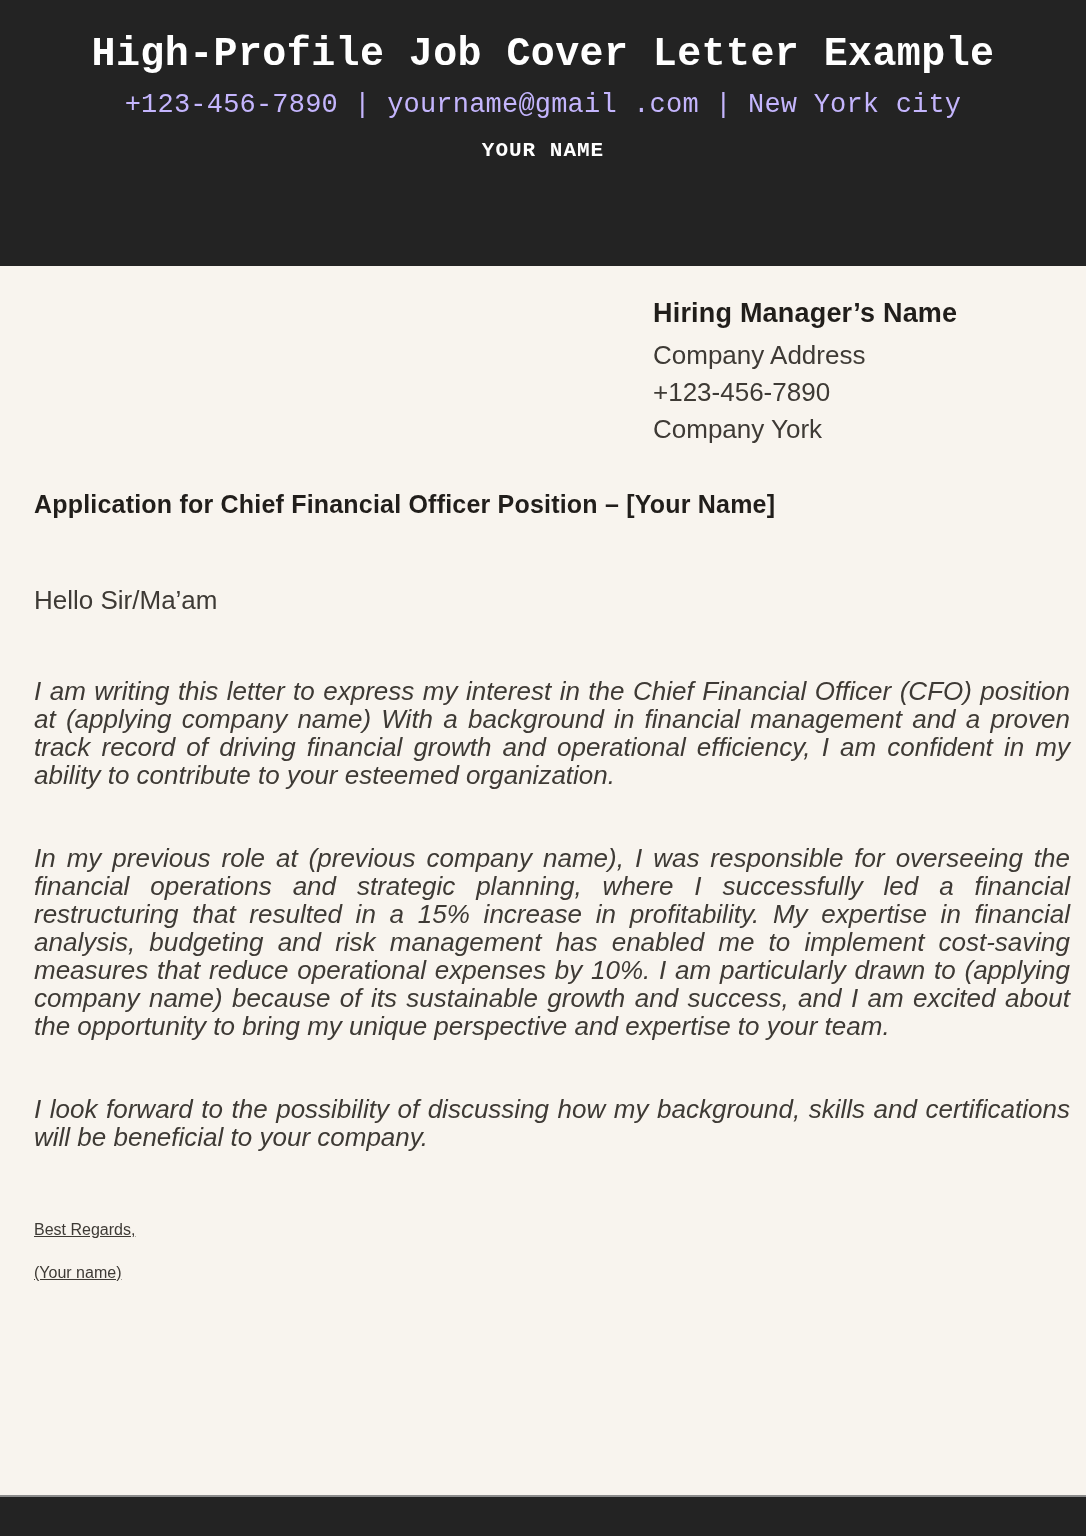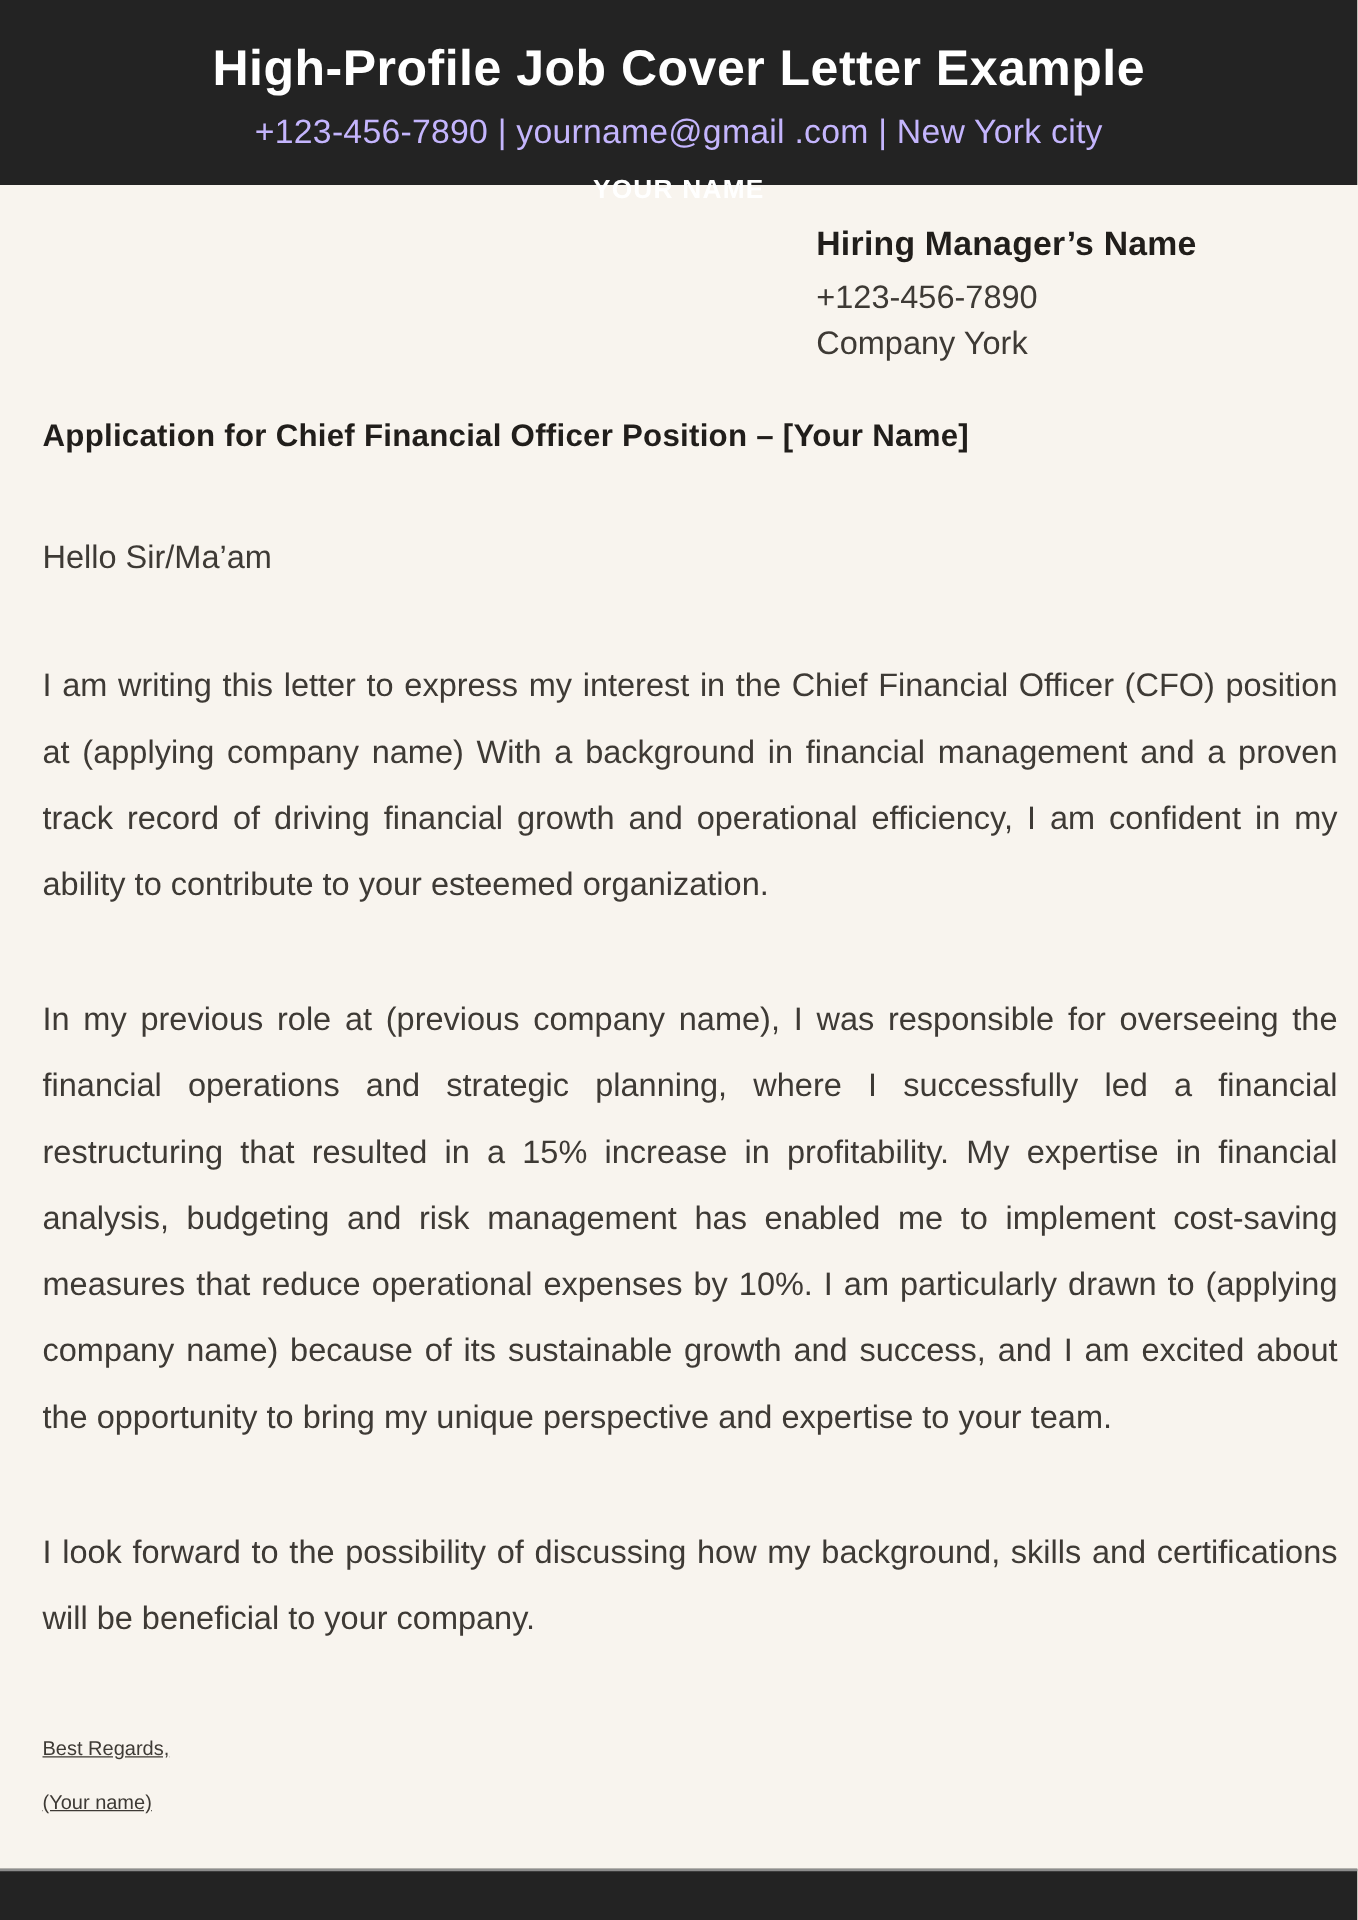--- a/index.html
+++ b/index.html
@@ -17,25 +17,26 @@
   }
   .page{
     width:1086px;height:1536px;
     display:flex;flex-direction:column;
     overflow:hidden;
   }
   
   .header{
     background:var(--header-bg);
     color:#ffffff;
-    height:148px;
+    height:266px;
     box-sizing:border-box;
     padding-top:33px;
     text-align:center;
     flex:0 0 auto;
+    font-family:Liberation Mono, monospace;
   }
   .header-title{
     margin:0;
     font-size:40px;
     font-weight:800;
     letter-spacing:0.4px;
     line-height:1.1;
   }
   .header-contact{
     margin-top:13px;
@@ -82,22 +83,23 @@
     letter-spacing:0.2px;
   }
   .greeting{
     margin:60px 0 0 0;
     font-size:26px;
     line-height:43px;
   }
   .para{
     margin:55px 0 0 0;
     font-size:26px;
-    line-height:53px;
+    line-height:28px;
     text-align:justify;
+    font-style:italic;
   }
   .closing{
     margin-top:57px;
     font-size:16px;
     line-height:43px;
     text-decoration:underline;
   }
   
   .footer{
     flex:0 0 auto;
@@ -114,20 +116,21 @@
   <header class="header">
     <h1 class="header-title">High-Profile Job Cover Letter Example</h1>
     <div class="header-contact">+123-456-7890 | yourname@gmail .com | New York city</div>
     <div class="header-your-name">YOUR NAME</div>
   </header>
 
   <main class="letter-body">
 
     <section class="recipient">
       <div class="recipient-name">Hiring Manager’s Name</div>
+      <div class="recipient-line">Company Address</div>
       <div class="recipient-line">+123-456-7890</div>
       <div class="recipient-line">Company York</div>
     </section>
 
     <div class="subject">Application for Chief Financial Officer Position – [Your Name]</div>
 
     <p class="greeting">Hello Sir/Ma’am</p>
 
     <p class="para">I am writing this letter to express my interest in the Chief Financial Officer (CFO) position at (applying company name) With a background in financial management and a proven track record of driving financial growth and operational efficiency, I am confident in my ability to contribute to your esteemed organization.</p>
 

